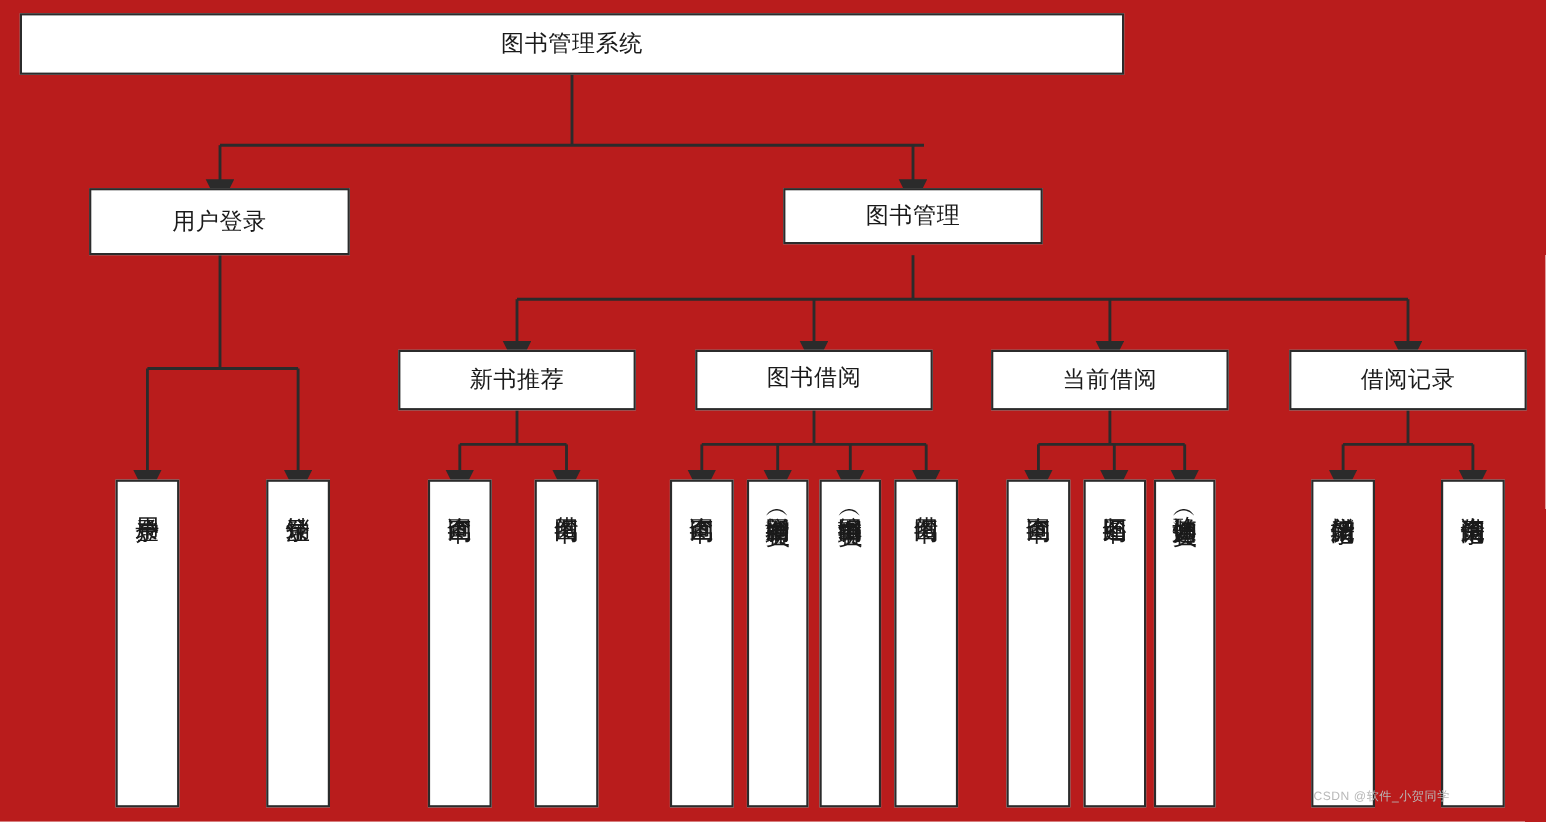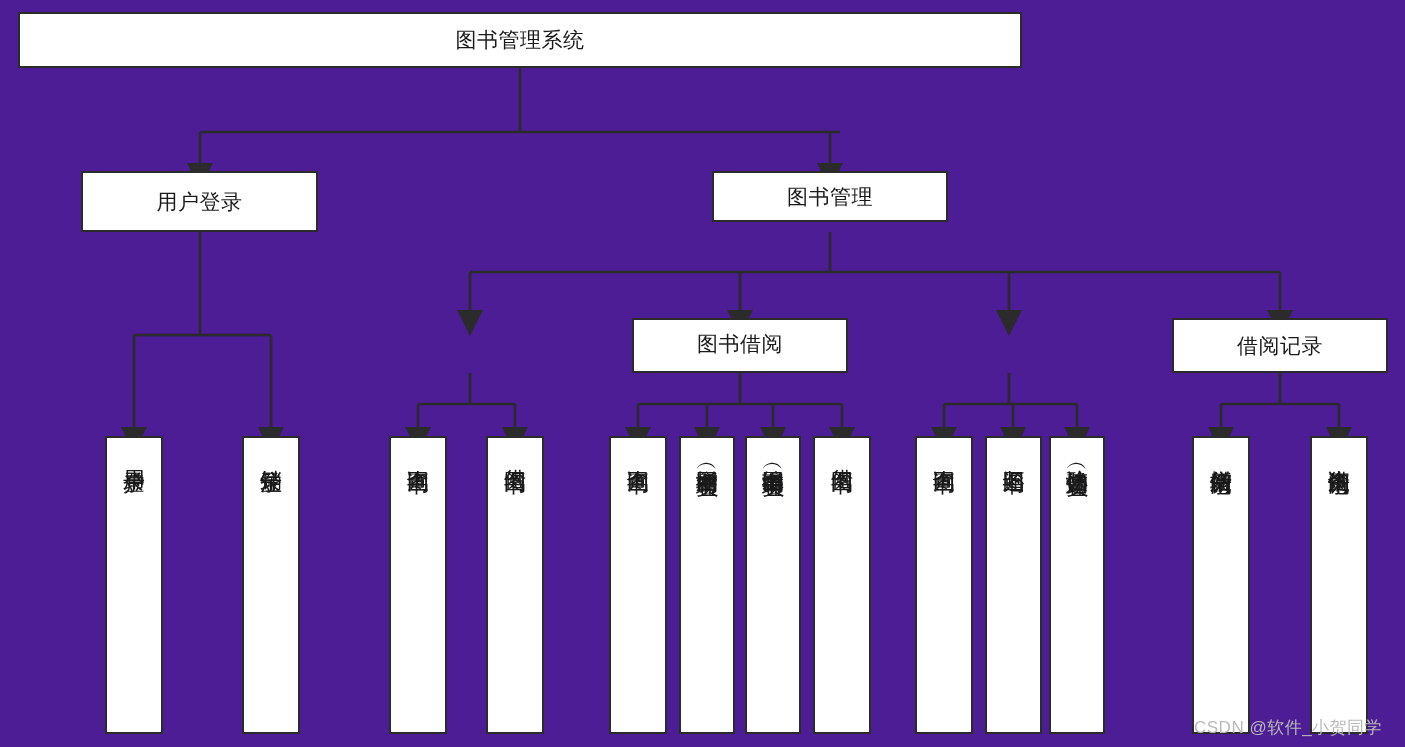--- a/index.html
+++ b/index.html
@@ -7,21 +7,21 @@
     padding: 0;
     background: #ffffff;
   }
   body {
     font-family: "Liberation Sans", "DejaVu Sans", sans-serif;
   }
   #canvas {
     position: relative;
     width: 1405px;
     height: 747px;
-    background: #4c1d95;
+    background: #b91c1c;
     overflow: hidden;
   }
   svg#wires {
     position: absolute;
     left: 0;
     top: 0;
     width: 1405px;
     height: 747px;
   }
   .node {
@@ -54,21 +54,21 @@
     text-orientation: upright;
     font-size: 22px;
     line-height: 1.08;
     letter-spacing: 1px;
     white-space: nowrap;
   }
   .watermark {
     position: absolute;
     left: 1194px;
     top: 716px;
-    font-size: 17px;
+    font-size: 11px;
     color: #b9b9b9;
     white-space: nowrap;
     z-index: 3;
     letter-spacing: 0.5px;
   }
 </style>
 </head>
 <body>
 
 <div id="canvas">
@@ -127,22 +127,28 @@
     <span class="lbl">图书管理系统</span>
   </div>
 
   <div class="node horiz" style="left:81px; top:171px; width:237px; height:61px;">
     <span class="lbl">用户登录</span>
   </div>
   <div class="node horiz" style="left:712px; top:171px; width:236px; height:51px;">
     <span class="lbl">图书管理</span>
   </div>
 
+  <div class="node horiz" style="left:362px; top:318px; width:216px; height:55px;">
+    <span class="lbl">新书推荐</span>
+  </div>
   <div class="node horiz" style="left:632px; top:318px; width:216px; height:55px;font-family:Liberation Mono, monospace;">
     <span class="lbl">图书借阅</span>
+  </div>
+  <div class="node horiz" style="left:901px; top:318px; width:216px; height:55px;">
+    <span class="lbl">当前借阅</span>
   </div>
   <div class="node horiz" style="left:1172px; top:318px; width:216px; height:55px;">
     <span class="lbl">借阅记录</span>
   </div>
 
   <div class="node vert" style="left:105px; top:436px; width:58px; height:298px;">
     <span class="lbl">用户登录</span>
   </div>
   <div class="node vert" style="left:242px; top:436px; width:58px; height:298px;">
     <span class="lbl">注销登录</span>

